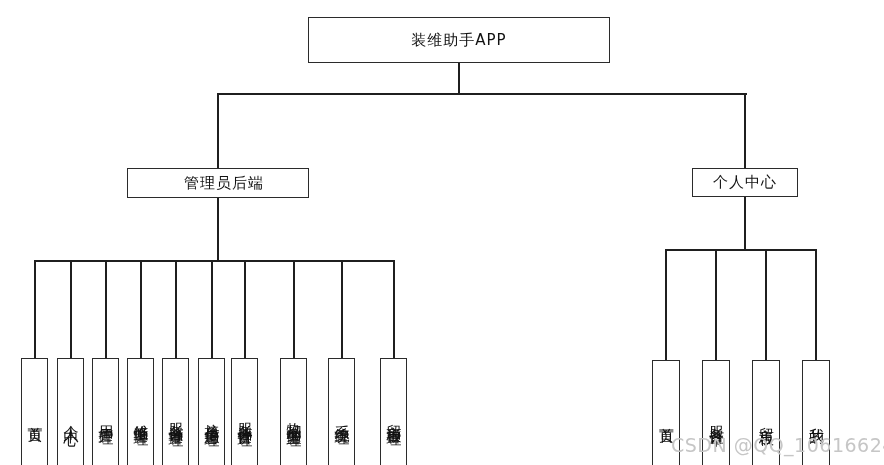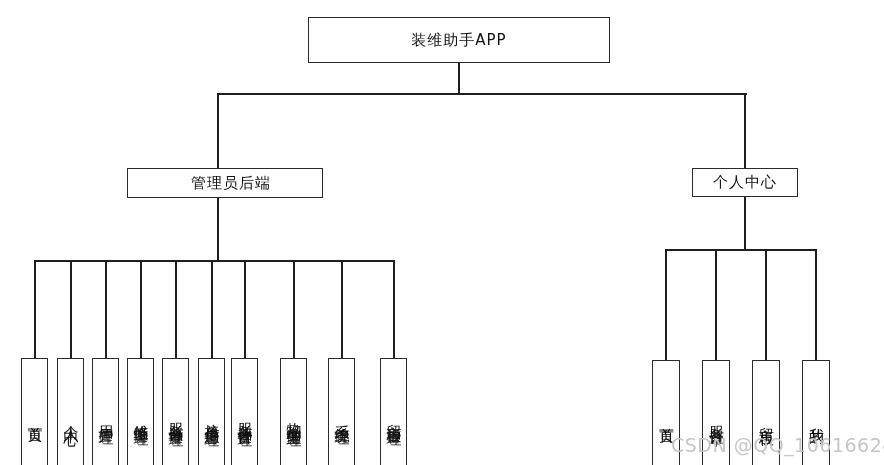--- a/index.html
+++ b/index.html
@@ -69,21 +69,21 @@
 
   <div class="node h" style="left:308px; top:17px; width:302px; height:46px;">
     <span>装维助手APP</span>
   </div>
 
   <div class="line vline" style="left:458px; top:63px; height:32px;"></div>
   <div class="line hline" style="left:217px; top:93px; width:530px;"></div>
   <div class="line vline" style="left:217px; top:93px; height:75px;"></div>
   <div class="line vline" style="left:744px; top:93px; height:75px;"></div>
 
-  <div class="node h" style="left:127px; top:168px; width:196px; height:30px;padding-left:12px;">
+  <div class="node h" style="left:127px; top:168px; width:182px; height:30px;padding-left:12px;">
     <span>管理员后端</span>
   </div>
   <div class="node h" style="left:692px; top:168px; width:106px; height:29px;">
     <span>个人中心</span>
   </div>
 
   <div class="line vline" style="left:217px; top:198px; height:64px;"></div>
   <div class="line hline" style="left:34px; top:260px; width:361px;"></div>
   <div class="line vline" style="left:34px;  top:260px; height:98px;"></div>
   <div class="line vline" style="left:70px;  top:260px; height:98px;"></div>

